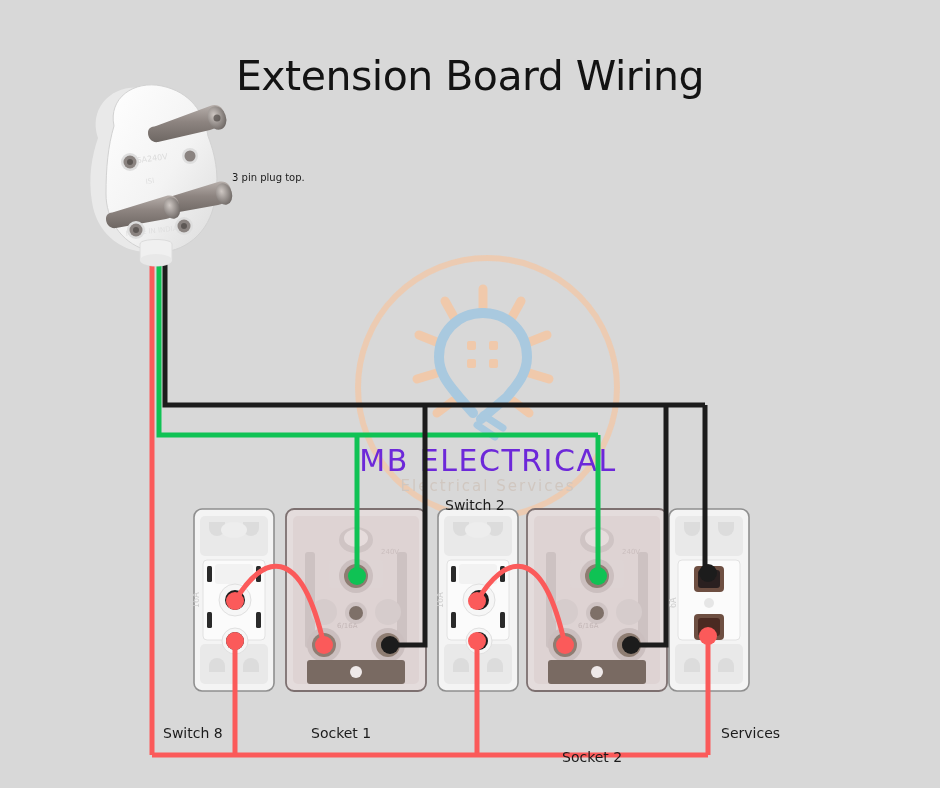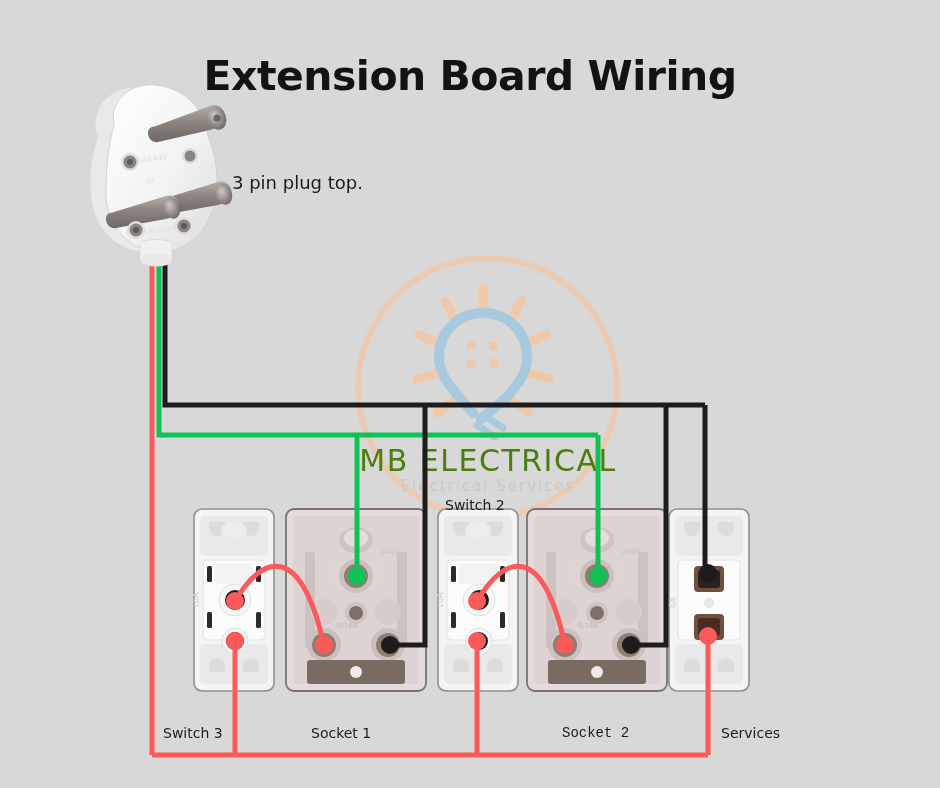--- a/index.html
+++ b/index.html
@@ -18,21 +18,21 @@
     overflow: hidden;
   }
   #diagram-title {
     position: absolute;
     left: 0;
     top: 52px;
     width: 940px;
     text-align: center;
     font-family: "DejaVu Sans", sans-serif;
     font-size: 41px;
-    font-weight: bold;
+    font-weight: normal;
     letter-spacing: -0.5px;
     color: #131313;
   }
 
   
   #watermark {
     position: absolute;
     left: 355px;
     top: 255px;
     width: 265px;
@@ -52,21 +52,21 @@
     left: 56px; top: 28px;
   }
   #watermark .wm-name {
     position: absolute;
     left: -42px;
     top: 188px;
     width: 350px;
     text-align: center;
     font-size: 30px;
     letter-spacing: 1.5px;
-    color: #4d7c0f;
+    color: #6d28d9;
     font-family: "DejaVu Sans", sans-serif;
   }
   #watermark .wm-tag {
     position: absolute;
     left: -42px;
     top: 222px;
     width: 350px;
     text-align: center;
     font-size: 15px;
     letter-spacing: 2px;
@@ -101,21 +101,21 @@
     font-size: 14px;
     color: #1b1b1b;
     font-family: "DejaVu Sans", sans-serif;
     white-space: nowrap;
     margin-top: 17px;
   }
   .plug-note {
     position: absolute;
     left: 232px;
     top: 172px;
-    font-size: 18px;
+    font-size: 10px;
     color: #1b1b1b;
     font-family: "DejaVu Sans", sans-serif;
     white-space: nowrap;
   }
 </style>
 </head>
 <body style="background: rgb(216, 216, 216);">
 
 <div id="canvas" style="background: rgb(216, 216, 216);">
 
@@ -370,20 +370,20 @@
         <circle cx="477" cy="641" r="9" fill="#fb5a5a"></circle>
         <circle cx="598" cy="576" r="9" fill="#0fc254"></circle>
         <circle cx="565" cy="645" r="9" fill="#fb5a5a"></circle>
         <circle cx="631" cy="645" r="9" fill="#1c1c1c"></circle>
         <circle cx="708" cy="573" r="9" fill="#1c1c1c"></circle>
         <circle cx="708" cy="636" r="9" fill="#fb5a5a"></circle>
       </g>
   </svg>
 
   <div id="labels-layer">
-      <div class="device-label" style="left: 163px; top: 708px;">Switch 3</div>
+      <div class="device-label" style="left: 163px; top: 708px;">Switch 8</div>
       <div class="device-label" style="left: 311px; top: 708px;">Socket 1</div>
       <div class="device-label" style="left: 445px; top: 480px;">Switch 2</div>
-      <div class="device-label" style="left: 562px; top: 708px; font-family: Liberation Mono, monospace;">Socket 2</div>
+      <div class="device-label" style="left: 562px; top: 732px;">Socket 2</div>
       <div class="device-label" style="left: 721px; top: 708px;">Services</div>
     </div>
 
 </div>
 
 </body></html>

